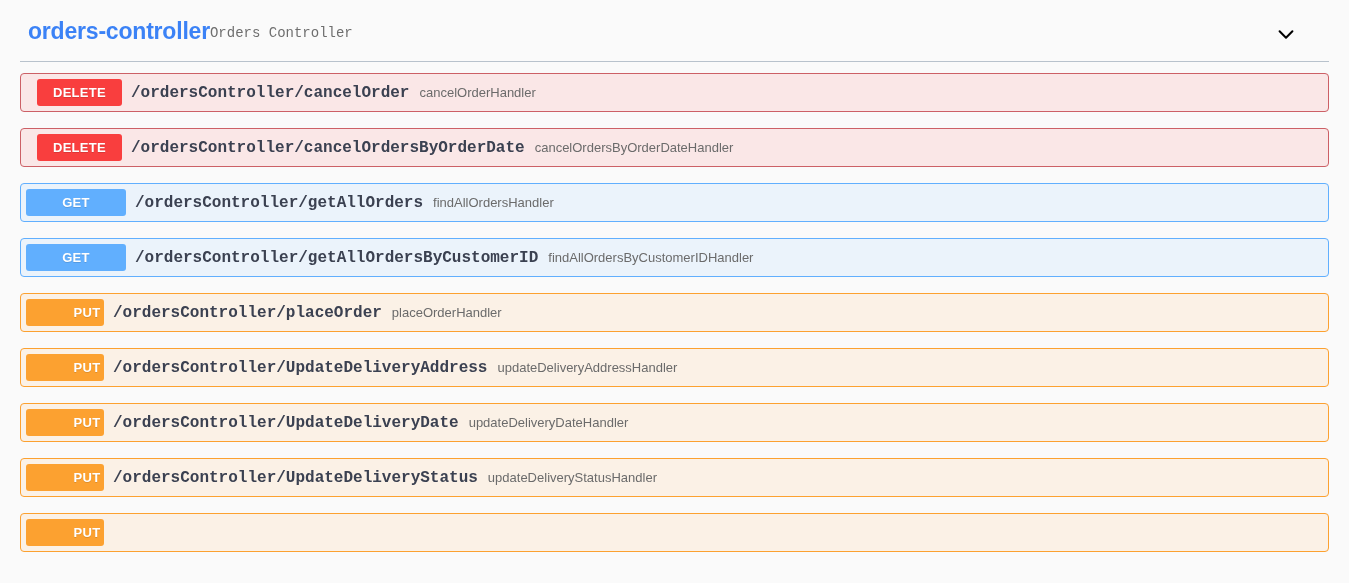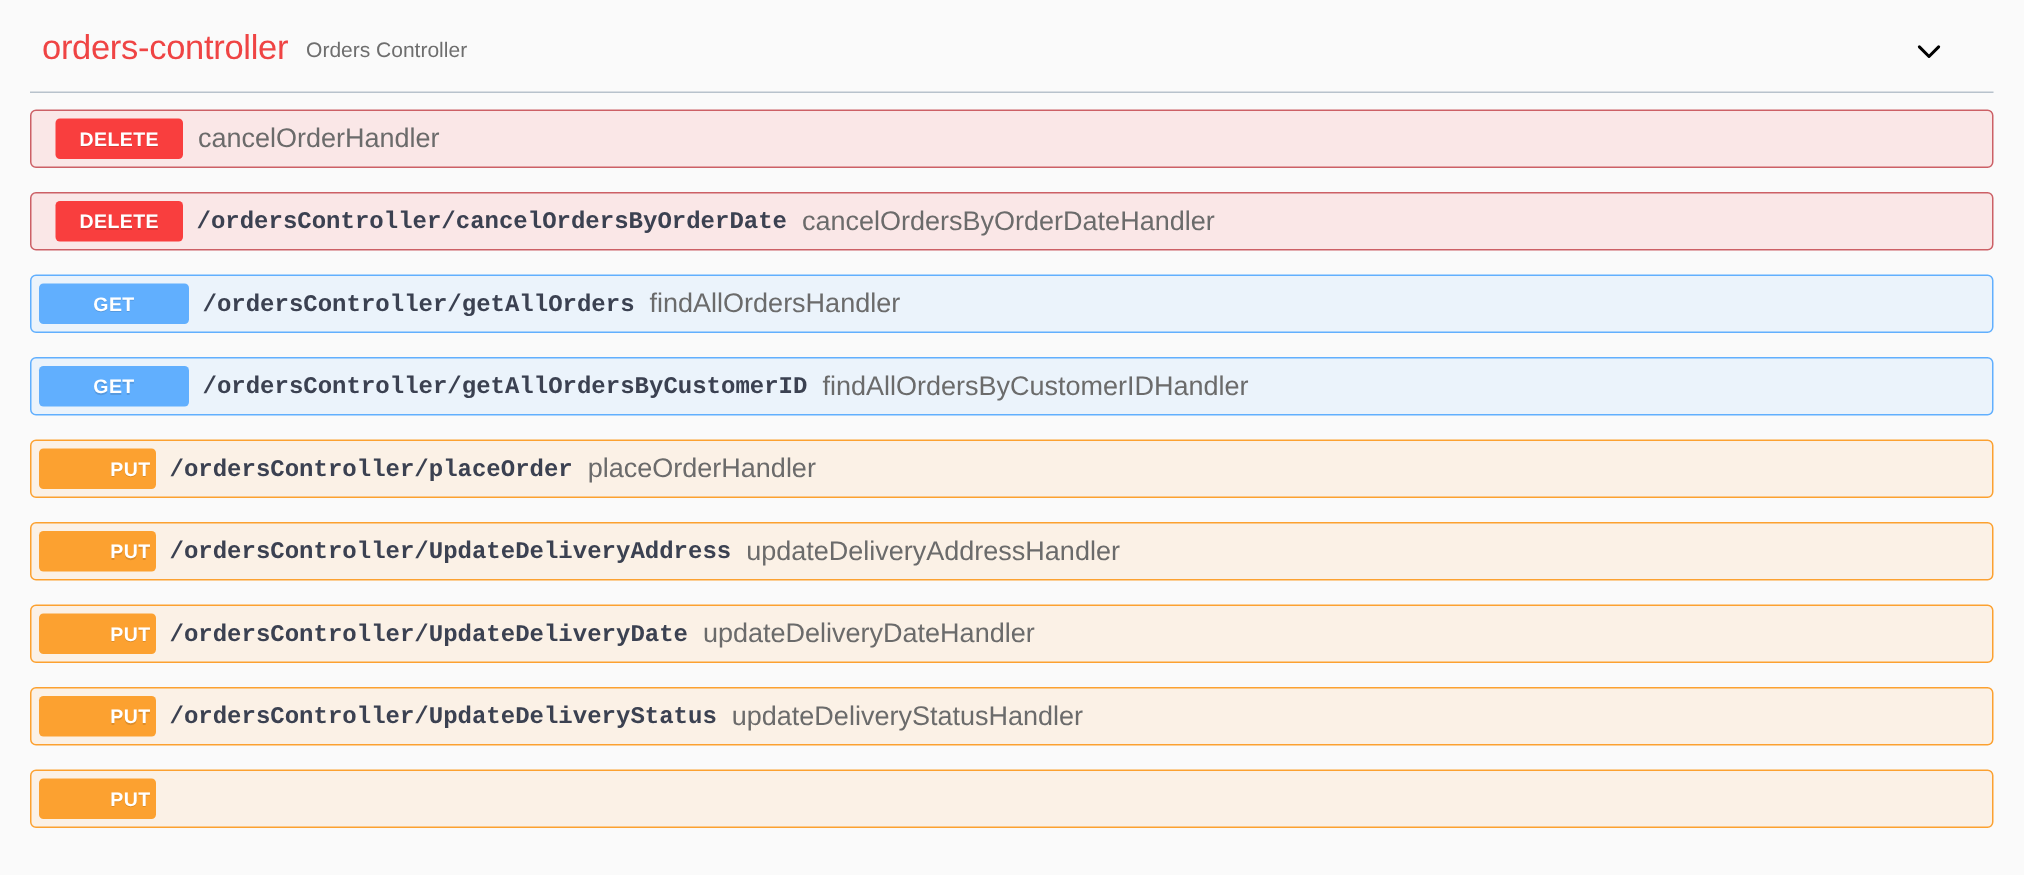--- a/index.html
+++ b/index.html
@@ -24,31 +24,30 @@
   .tag-header {
     position: relative;
     display: flex;
     align-items: center;
     height: 62px;
     padding: 0 20px 0 28px;
     cursor: pointer;
   }
   .tag-title {
     font-size: 23px;
-    font-weight: normal;
-    color: #ef4444;
+    font-weight: bold;
+    color: #3b82f6;
     letter-spacing: -0.2px;
     font-family: "Liberation Sans", sans-serif;
     line-height: 1;
   }
   .tag-subtitle {
     font-size: 14px;
     color: #6e6e6e;
-    margin-left: 12px;
-    font-family: Liberation Sans, sans-serif;
+    font-family: Liberation Mono, monospace;
     line-height: 1;
     position: relative;
     top: 2px;
   }
   .tag-spacer { flex: 1 1 auto; }
   .chevron {
     width: 26px;
     height: 26px;
     display: flex;
     align-items: center;
@@ -115,21 +114,21 @@
     font-family: "Liberation Mono", monospace;
     font-size: 16px;
     font-weight: bold;
     color: #3b4151;
     margin-left: 9px;
     white-space: nowrap;
   }
 
   .op-summary {
     font-family: "Liberation Sans", sans-serif;
-    font-size: 18px;
+    font-size: 13px;
     color: #6b6b6b;
     margin-left: 10px;
     white-space: nowrap;
   }
 </style>
 </head>
 <body>
 
 <div id="page">
 
@@ -141,20 +140,21 @@
       <svg width="22" height="22" viewBox="0 0 24 24" fill="none" stroke="#000000" stroke-width="2.2" stroke-linecap="round" stroke-linejoin="round">
         <polyline points="5 9 12 16 19 9"></polyline>
       </svg>
     </span>
   </div>
   <div class="tag-divider"></div>
 
   <div class="op-list" id="op-list">
       <div class="op-row delete">
         <span class="op-badge delete">DELETE</span>
+        <span class="op-path">/ordersController/cancelOrder</span>
         <span class="op-summary">cancelOrderHandler</span>
       </div>
       <div class="op-row delete">
         <span class="op-badge delete">DELETE</span>
         <span class="op-path">/ordersController/cancelOrdersByOrderDate</span>
         <span class="op-summary">cancelOrdersByOrderDateHandler</span>
       </div>
       <div class="op-row get">
         <span class="op-badge get">GET</span>
         <span class="op-path">/ordersController/getAllOrders</span>

